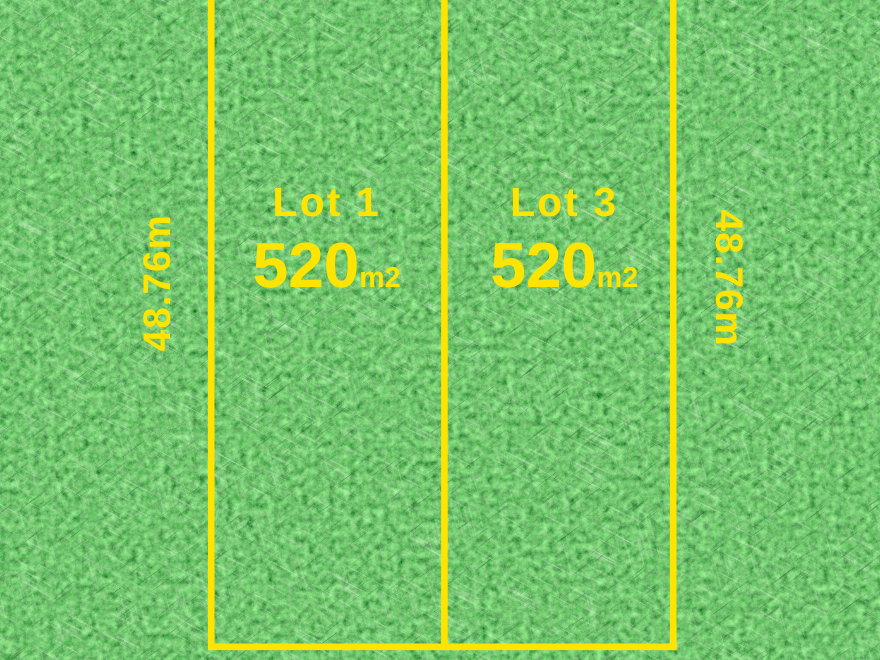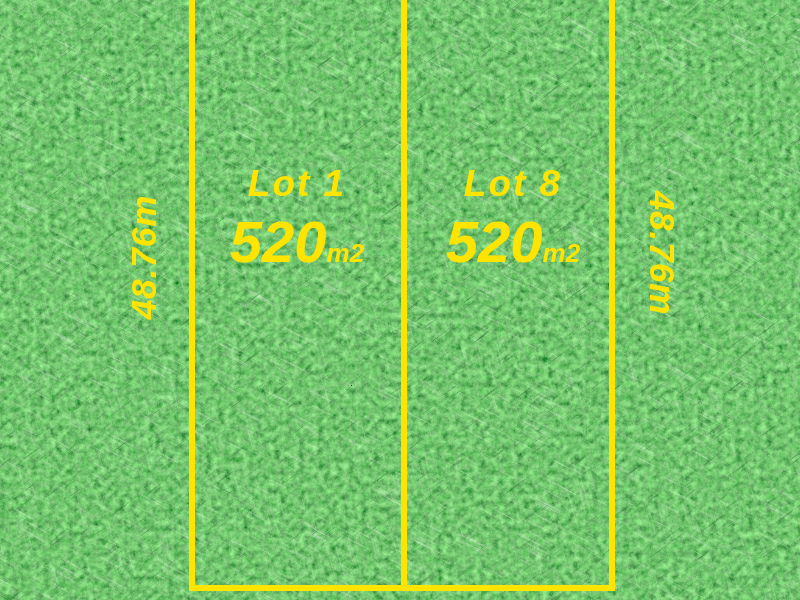--- a/index.html
+++ b/index.html
@@ -7,21 +7,20 @@
     padding: 0;
     background: #000;
   }
   .scene {
     position: relative;
     width: 800px;
     height: 600px;
     overflow: hidden;
     background: #4c1d95;
     font-family: "Liberation Sans", sans-serif;
-    font-style: italic;
   }
   .grass-svg {
     position: absolute;
     left: 0;
     top: 0;
     width: 800px;
     height: 600px;
     display: block;
   }
   .boundary {
@@ -146,20 +145,20 @@
   <div class="boundary vline vline-middle"></div>
   <div class="boundary vline vline-right"></div>
   <div class="boundary hline-bottom"></div>
 
   <div class="lot-label lot-label-1">
     <div class="lot-name">Lot 1</div>
     <div class="lot-area"><span class="area-value">520</span><span class="area-unit">m2</span></div>
   </div>
 
   <div class="lot-label lot-label-2">
-    <div class="lot-name">Lot 8</div>
+    <div class="lot-name">Lot 3</div>
     <div class="lot-area"><span class="area-value">520</span><span class="area-unit">m2</span></div>
   </div>
 
   <div class="dim-label dim-left">48.76m</div>
   <div class="dim-label dim-right">48.76m</div>
 
 </div>
 
 </body></html>

